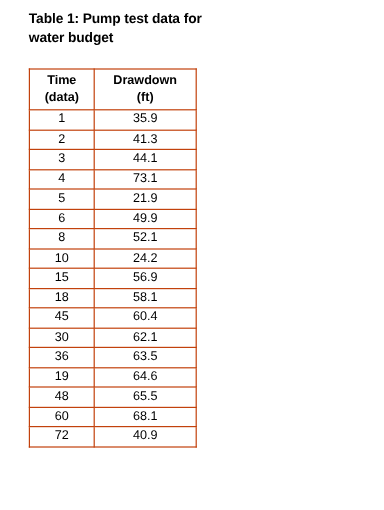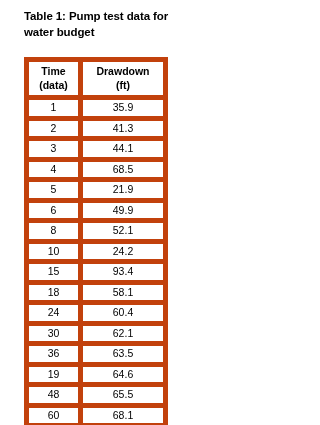--- a/index.html
+++ b/index.html
@@ -42,21 +42,21 @@
   table.data-table {
     border-collapse: collapse;
     table-layout: fixed;
     width: 139px;
     background: #ffffff;
   }
   table.data-table col.c-time { width: 54px; }
   table.data-table col.c-draw { width: 85px; }
   table.data-table th,
   table.data-table td {
-    border: 5px solid #c2410c;
+    border: 1px solid #c2410c;
     text-align: center;
     vertical-align: middle;
     padding: 0;
     color: #000000;
   }
   table.data-table th {
     font-size: 10.5px;
     font-weight: bold;
     line-height: 14px;
     height: 30px;
@@ -110,48 +110,48 @@
         <tr>
           <td>2</td>
           <td>41.3</td>
         </tr>
         <tr>
           <td>3</td>
           <td>44.1</td>
         </tr>
         <tr>
           <td>4</td>
-          <td>68.5</td>
+          <td>73.1</td>
         </tr>
         <tr>
           <td>5</td>
           <td>21.9</td>
         </tr>
         <tr>
           <td>6</td>
           <td>49.9</td>
         </tr>
         <tr>
           <td>8</td>
           <td>52.1</td>
         </tr>
         <tr>
           <td>10</td>
           <td>24.2</td>
         </tr>
         <tr>
           <td>15</td>
-          <td>93.4</td>
+          <td>56.9</td>
         </tr>
         <tr>
           <td>18</td>
           <td>58.1</td>
         </tr>
         <tr>
-          <td>24</td>
+          <td>45</td>
           <td>60.4</td>
         </tr>
         <tr>
           <td>30</td>
           <td>62.1</td>
         </tr>
         <tr>
           <td>36</td>
           <td>63.5</td>
         </tr>

